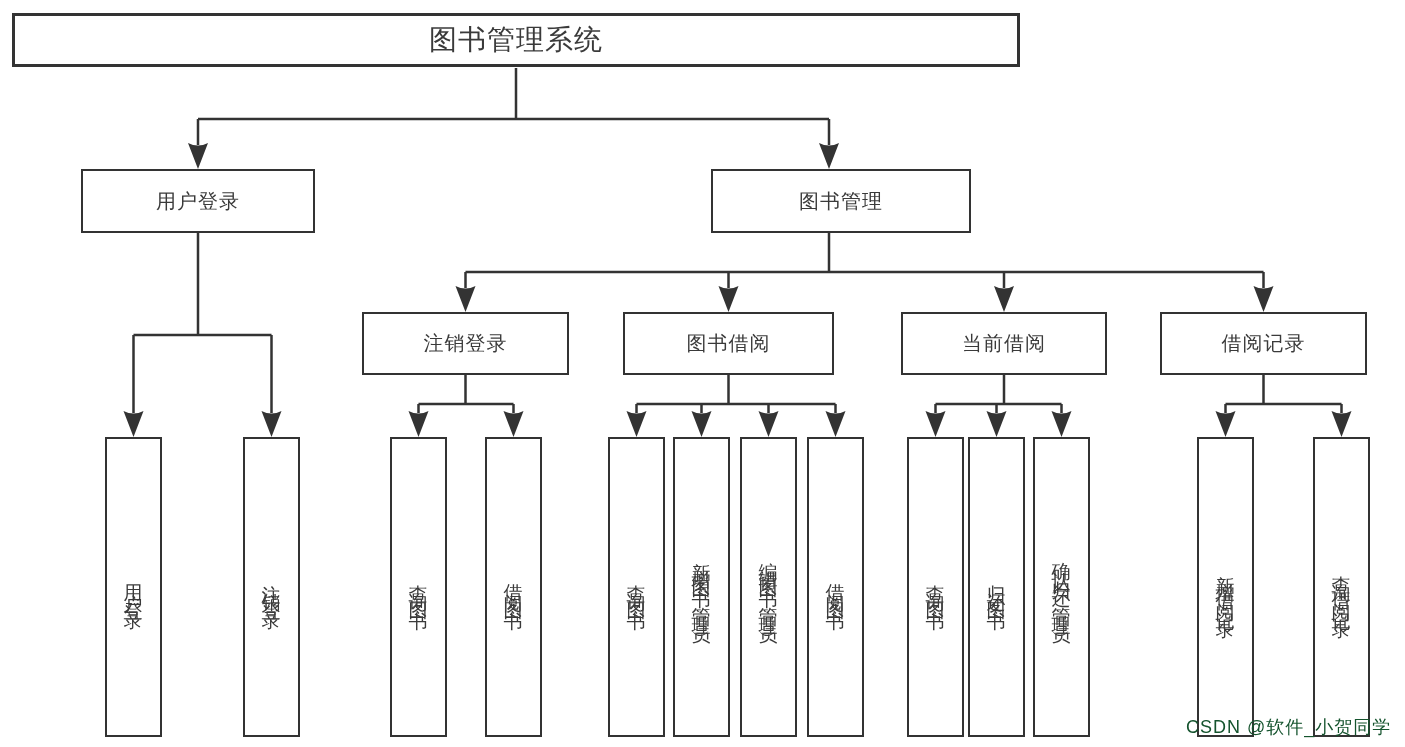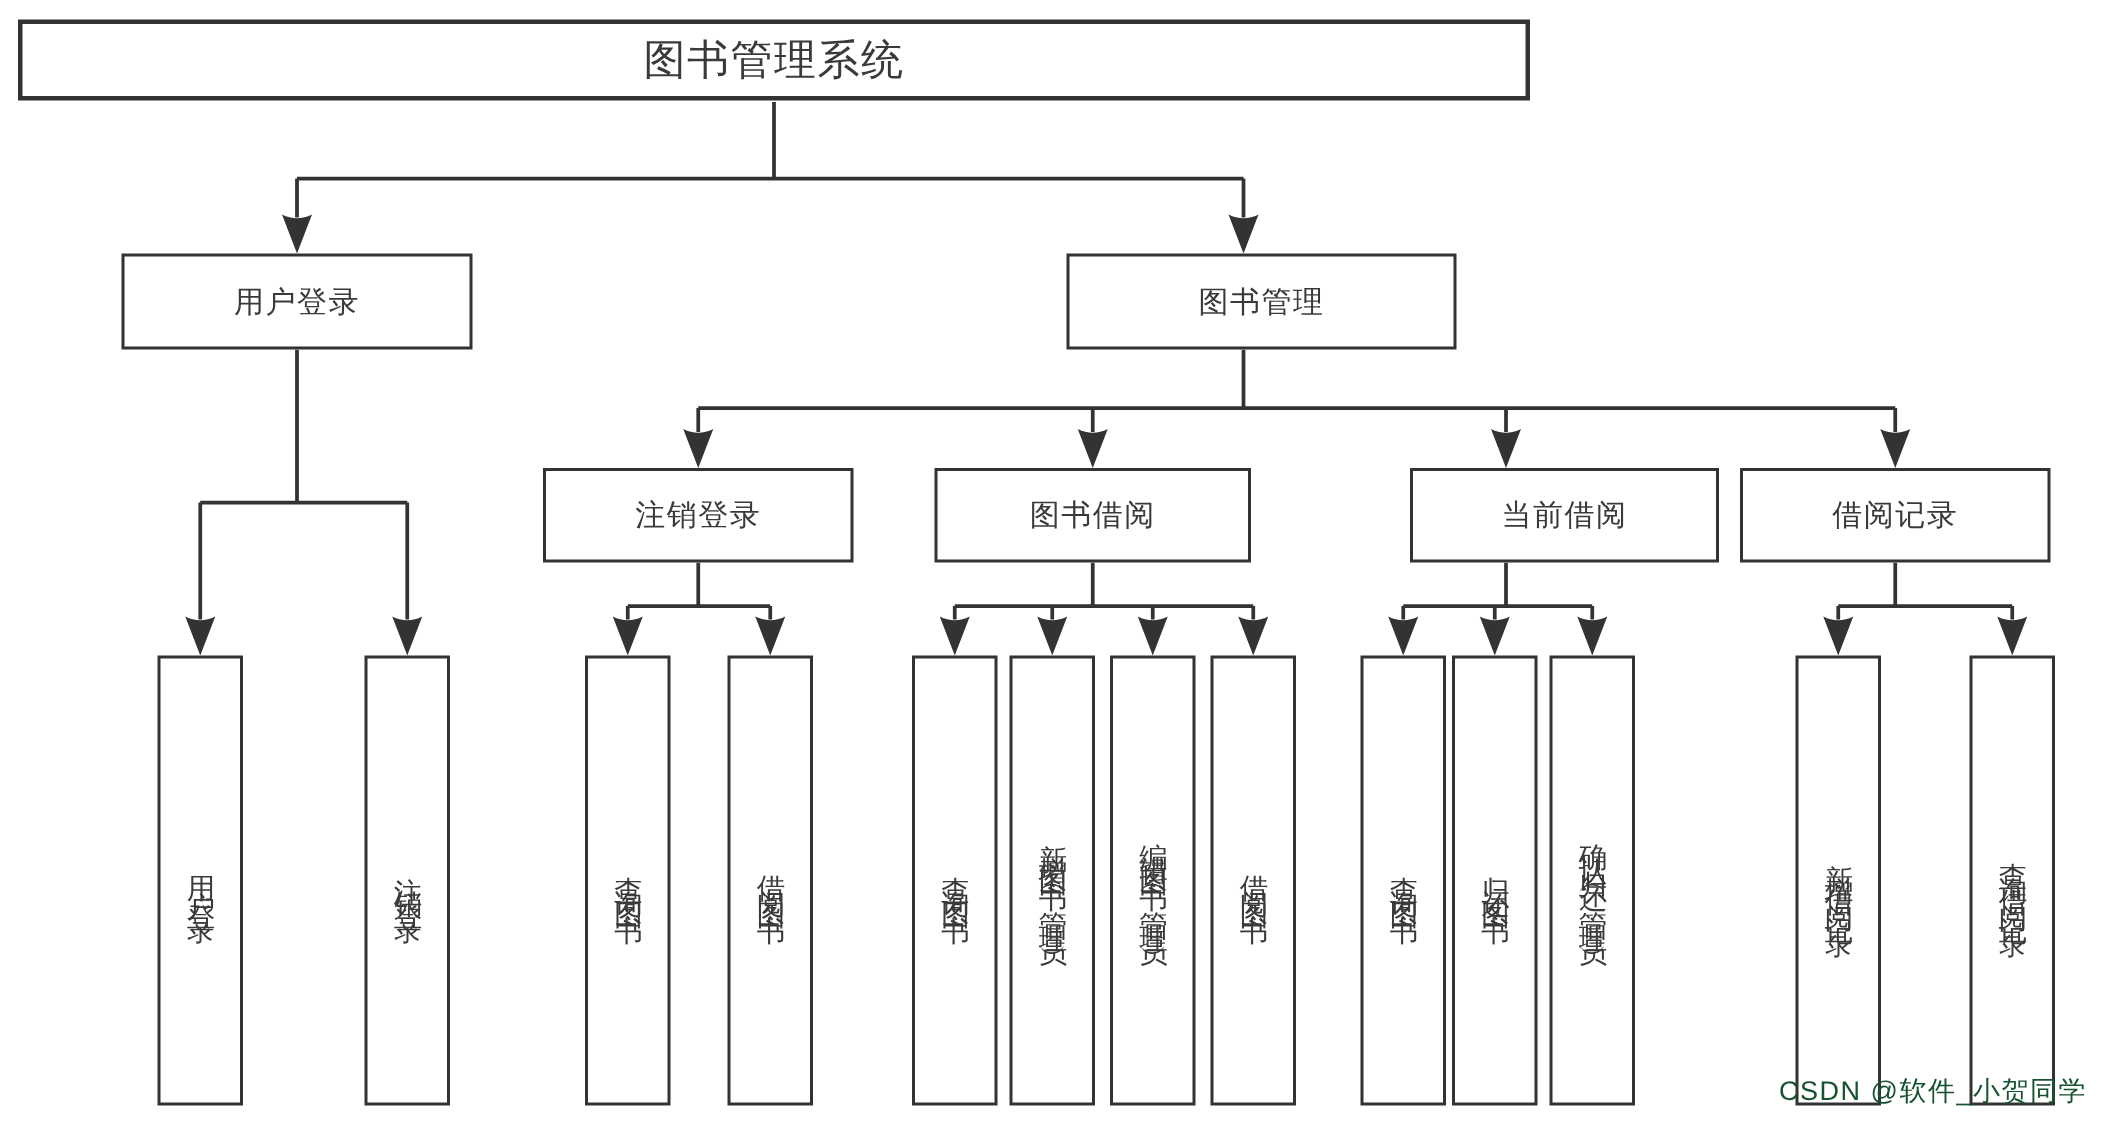--- a/index.html
+++ b/index.html
@@ -114,21 +114,21 @@
     </g>
   </svg>
 
   <div class="box root" style="left:12px; top:13px; width:1008px; height:54px;">图书管理系统</div>
 
   <div class="box" style="left:81px; top:169px; width:234px; height:64px;">用户登录</div>
   <div class="box" style="left:711px; top:169px; width:260px; height:64px;">图书管理</div>
 
   <div class="box" style="left:362px; top:312px; width:207px; height:63px;">注销登录</div>
   <div class="box" style="left:623px; top:312px; width:211px; height:63px;font-family:Liberation Mono, monospace;">图书借阅</div>
-  <div class="box" style="left:940px; top:312px; width:206px; height:63px;">当前借阅</div>
+  <div class="box" style="left:901px; top:312px; width:206px; height:63px;">当前借阅</div>
   <div class="box" style="left:1160px; top:312px; width:207px; height:63px;">借阅记录</div>
 
   <div class="vbox" style="left:105px;">
     <span>用户登录</span>
   </div>
   <div class="vbox" style="left:243px;">
     <span>注销登录</span>
   </div>
 
   <div class="vbox" style="left:390px;">

